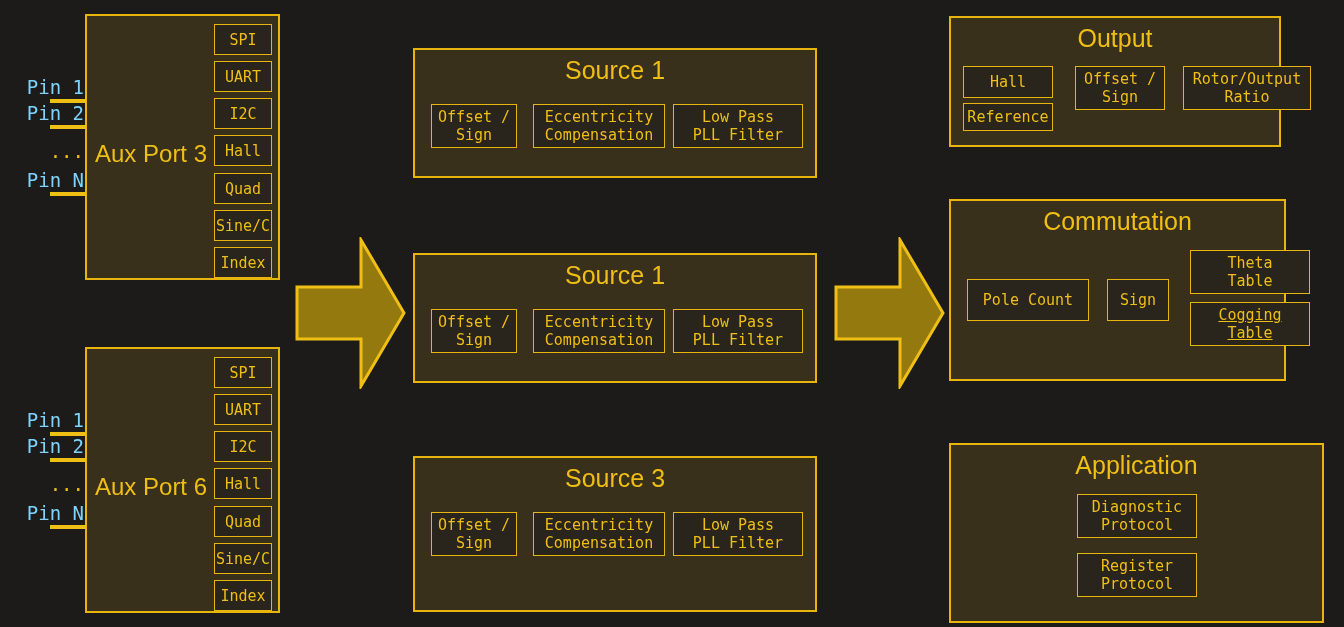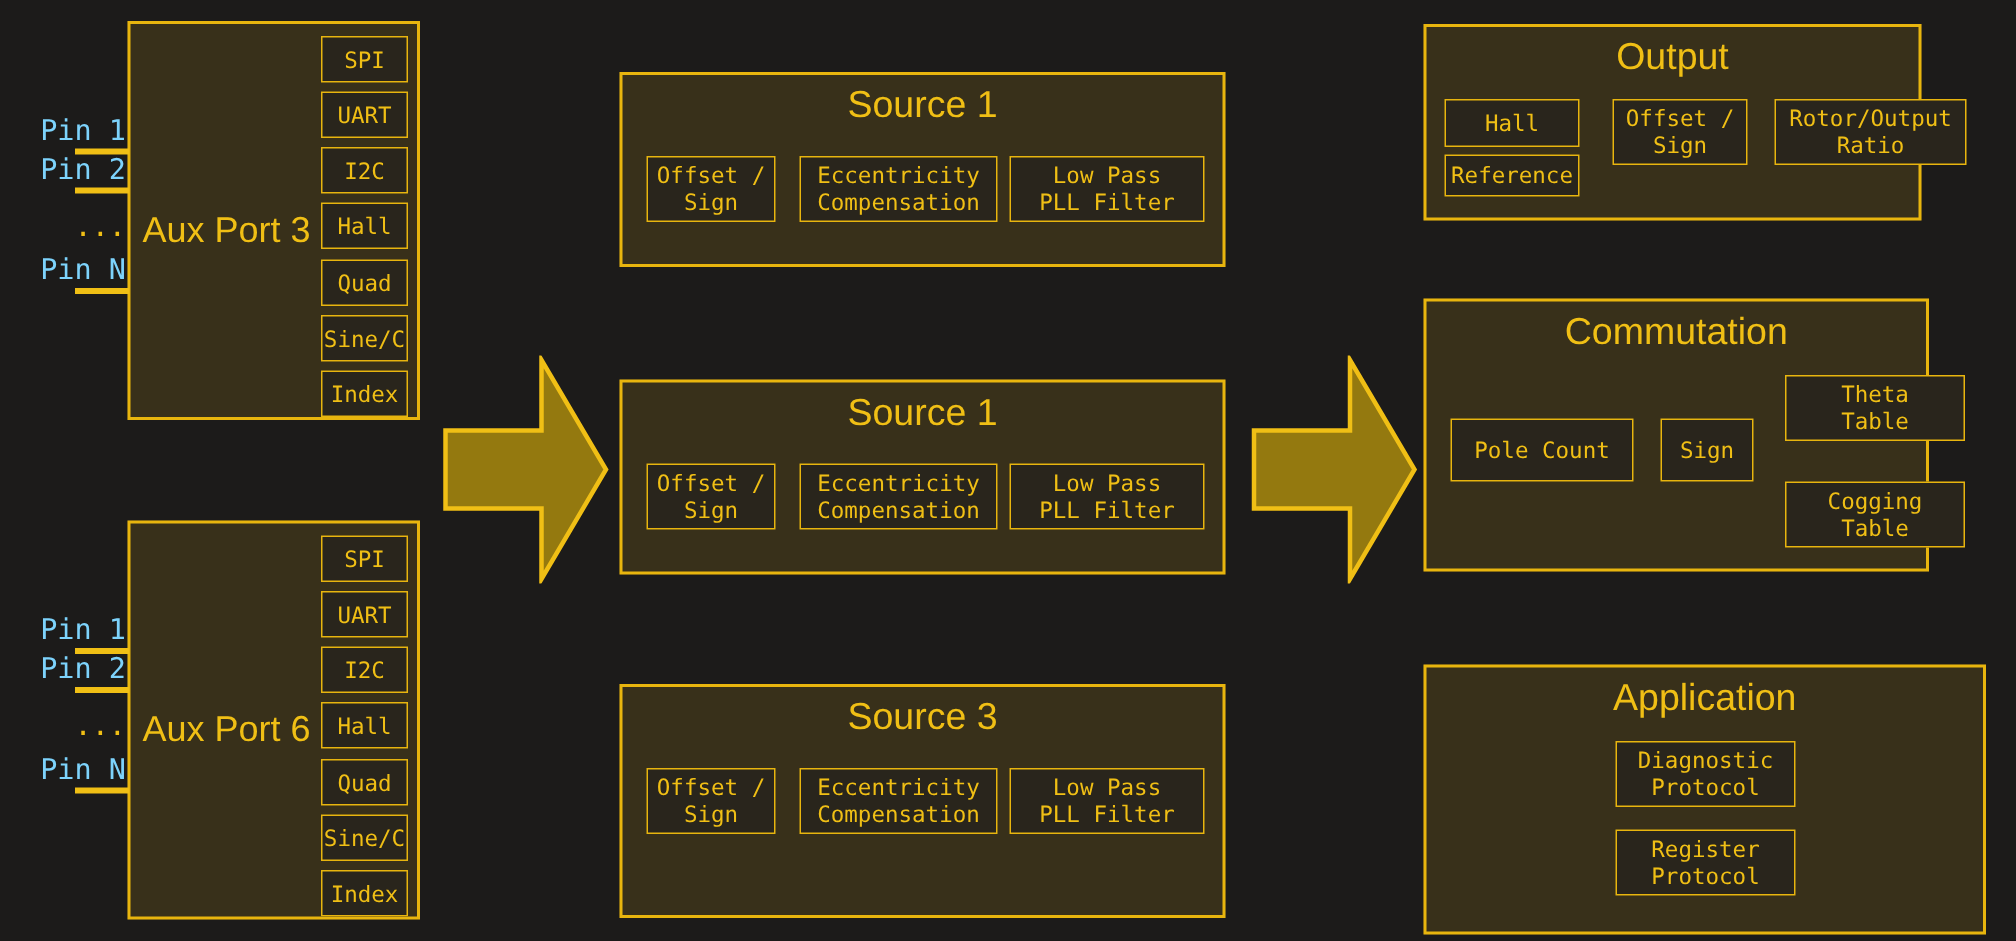--- a/index.html
+++ b/index.html
@@ -186,21 +186,21 @@
     <div class="chip" style="left:232px; top:48px; width:128px; height:44px;">Rotor/Output
 Ratio</div>
   </div>
 
   <div class="panel" style="left:949px; top:199px; width:337px; height:182px;">
     <div class="panel-title" style="top:6px;">Commutation</div>
     <div class="chip" style="left:16px;  top:78px;  width:122px; height:42px;">Pole Count</div>
     <div class="chip" style="left:156px; top:78px;  width:62px;  height:42px;">Sign</div>
     <div class="chip" style="left:239px; top:49px;  width:120px; height:44px;">Theta
 Table</div>
-    <div class="chip" style="left:239px; top:120px; width:120px; height:44px;">Cogging
+    <div class="chip" style="left:239px; top:101px; width:120px; height:44px;text-decoration:underline;">Cogging
 Table</div>
   </div>
 
   <div class="panel" style="left:949px; top:443px; width:375px; height:180px;">
     <div class="panel-title" style="top:6px;">Application</div>
     <div class="chip" style="left:126px; top:49px;  width:120px; height:44px;">Diagnostic
 Protocol</div>
     <div class="chip" style="left:126px; top:108px; width:120px; height:44px;">Register
 Protocol</div>
   </div>

